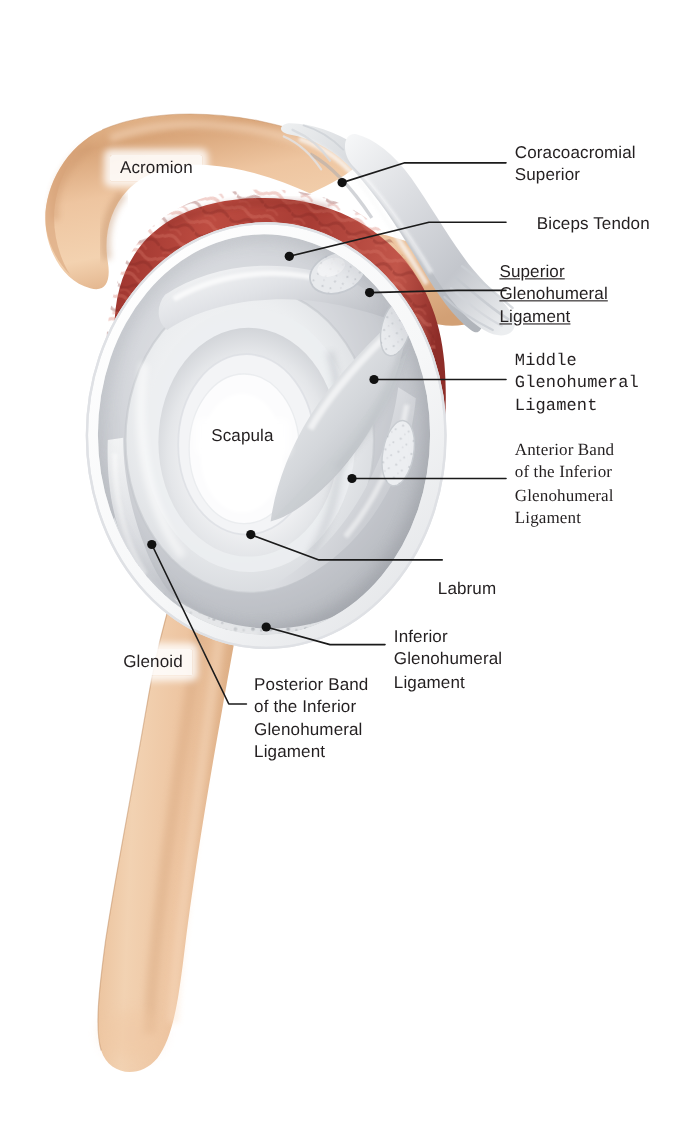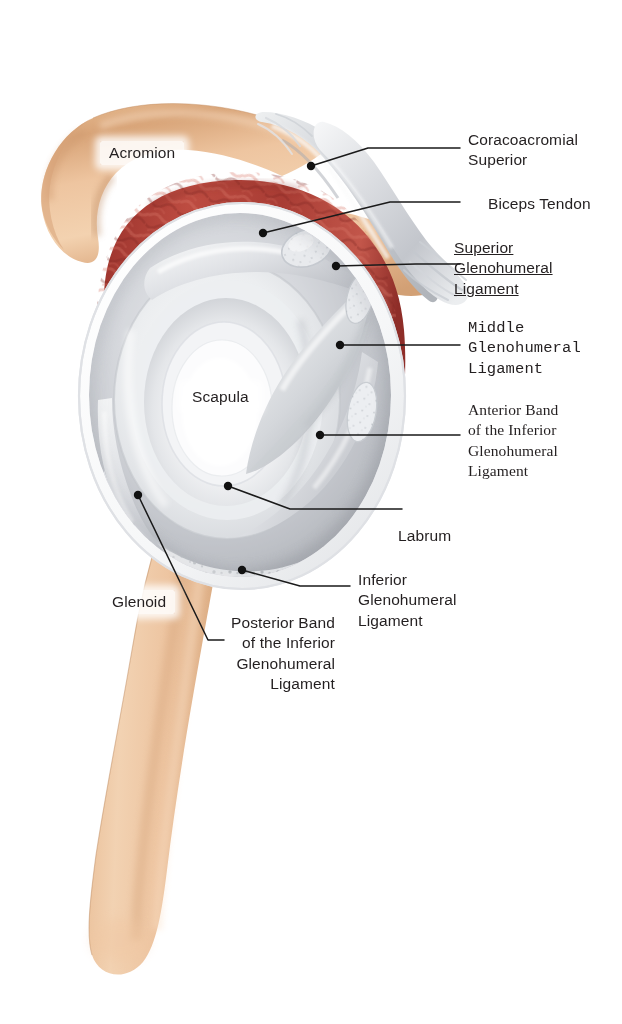--- a/index.html
+++ b/index.html
@@ -422,17 +422,17 @@
 Glenohumeral
 Ligament</div>
     <div class="callout right" style="left: 468px; top: 400px; font-family: Liberation Serif, serif;">Anterior Band
 of the Inferior
 Glenohumeral
 Ligament</div>
     <div class="callout right" style="left: 398px; top: 498px; margin-top: 28px;">Labrum</div>
     <div class="callout right" style="left: 358px; top: 570px;">Inferior
 Glenohumeral
 Ligament</div>
-    <div class="callout right" style="left: 231px; top: 613px; text-align: right;">Posterior Band
+    <div class="callout right" style="left: 231px; top: 613px;">Posterior Band
 of the Inferior
 Glenohumeral
 Ligament</div>
   </div>
 
 </body></html>

